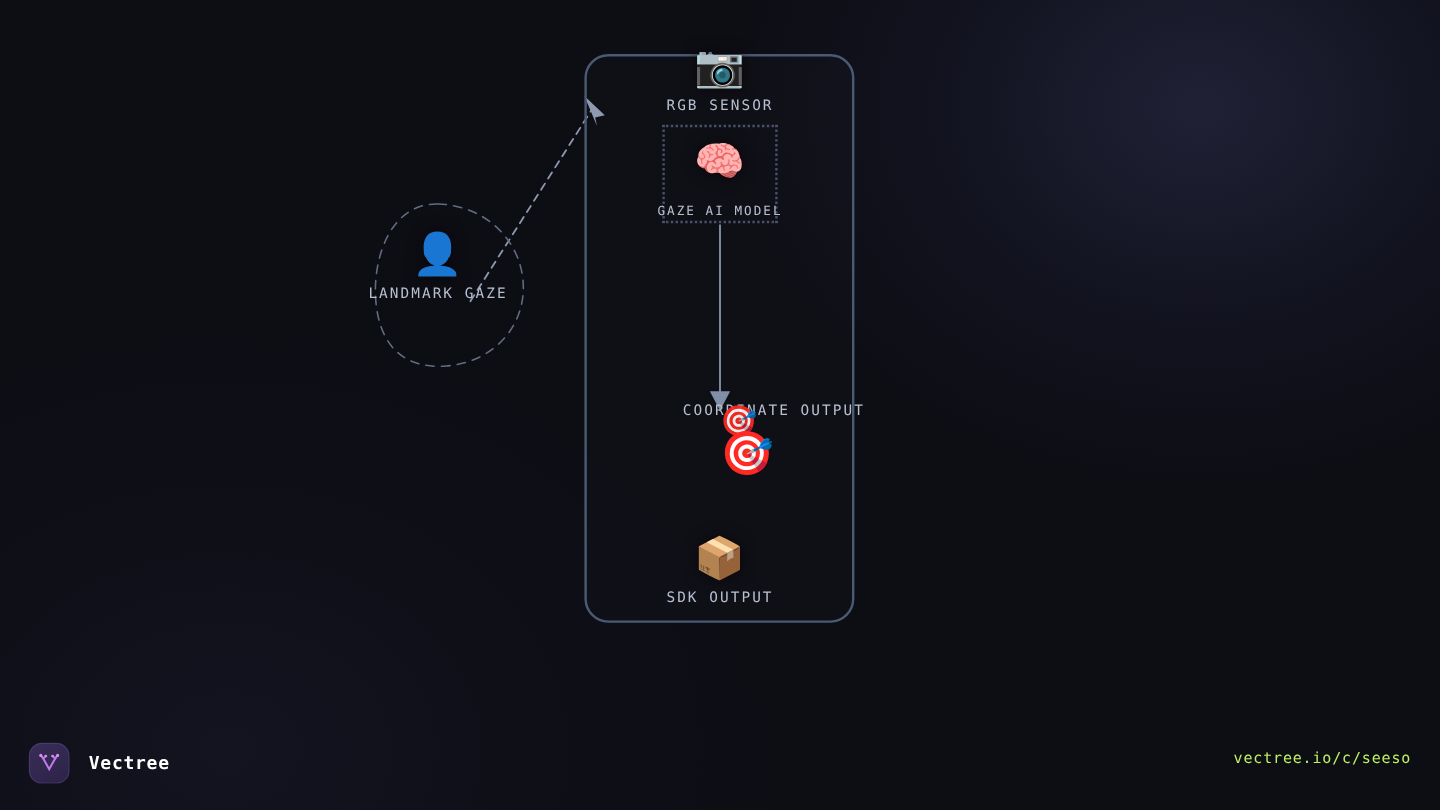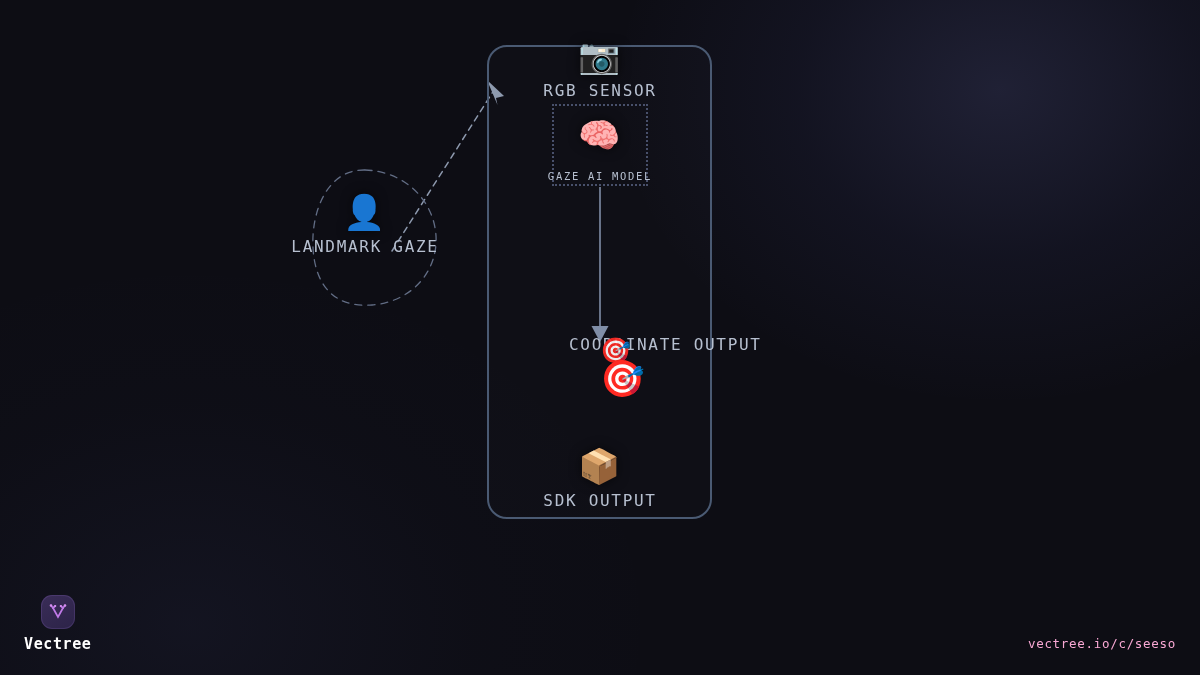--- a/index.html
+++ b/index.html
@@ -35,21 +35,21 @@
   }
 
   
   .node { position:absolute; text-align:center; }
   .node .glyph {
     font-size:34px; line-height:40px; display:block;
     filter:drop-shadow(0 0 6px rgba(0,0,0,0.6));
   }
   .node .label {
     display:block;
-    font-size:16px;
+    font-size:12px;
     letter-spacing:1.7px;
     color:#b7c0d0;
     white-space:nowrap;
     margin-top:5px;
   }
 
   
   #node-rgb-sensor     { left:525px; top:36px;  width:150px; }
   #node-gaze-ai-model  { left:552px; top:104px; width:96px; height:82px;
                          border:2px dotted #48506b; display:flex;
@@ -69,37 +69,37 @@
     font-size:25px; line-height:30px; opacity:0.92;
   }
   #node-coordinate-output .glyph-front {
     position:absolute; left:0; right:0; top:22px;
     font-size:36px; line-height:42px;
   }
   #node-coordinate-output .label { margin-top:-1px;margin-left:44px; }
 
   
   #footer-brand { position:absolute; left:24px; bottom:22px; }
-  #brand-row { display:flex; align-items:center; gap:6px;flex-direction:column; }
+  #brand-row { display:flex; align-items:center; gap:16px; }
   #brand-logo {
     width:34px; height:34px; border-radius:11px;
     background:linear-gradient(150deg,#3a2d58 0%,#2c2348 100%);
     display:flex; align-items:center; justify-content:center;
     box-shadow:0 0 0 1px rgba(160,120,220,0.18) inset;
   }
   #brand-name {
     font-size:15px; font-weight:bold; color:#ffffff; letter-spacing:0.6px;
   }
   #page-title {
     margin-top:9px; font-family:"DejaVu Sans", sans-serif;
     font-size:33px; font-weight:bold; color:#ffffff; letter-spacing:-0.4px;
   }
   #footer-url {
-    position:absolute; right:24px; bottom:24px;
-    font-size:12.5px; color:#f9a8d4; letter-spacing:0.7px;
+    position:absolute; right:24px; bottom:36px;
+    font-size:12.5px; color:#bef264; letter-spacing:0.7px;
   }
 </style>
 </head>
 <body>
 
 <div id="bg-glow-tr"></div>
 <div id="bg-glow-bl"></div>
 
 <div id="diagram-stage">
 

